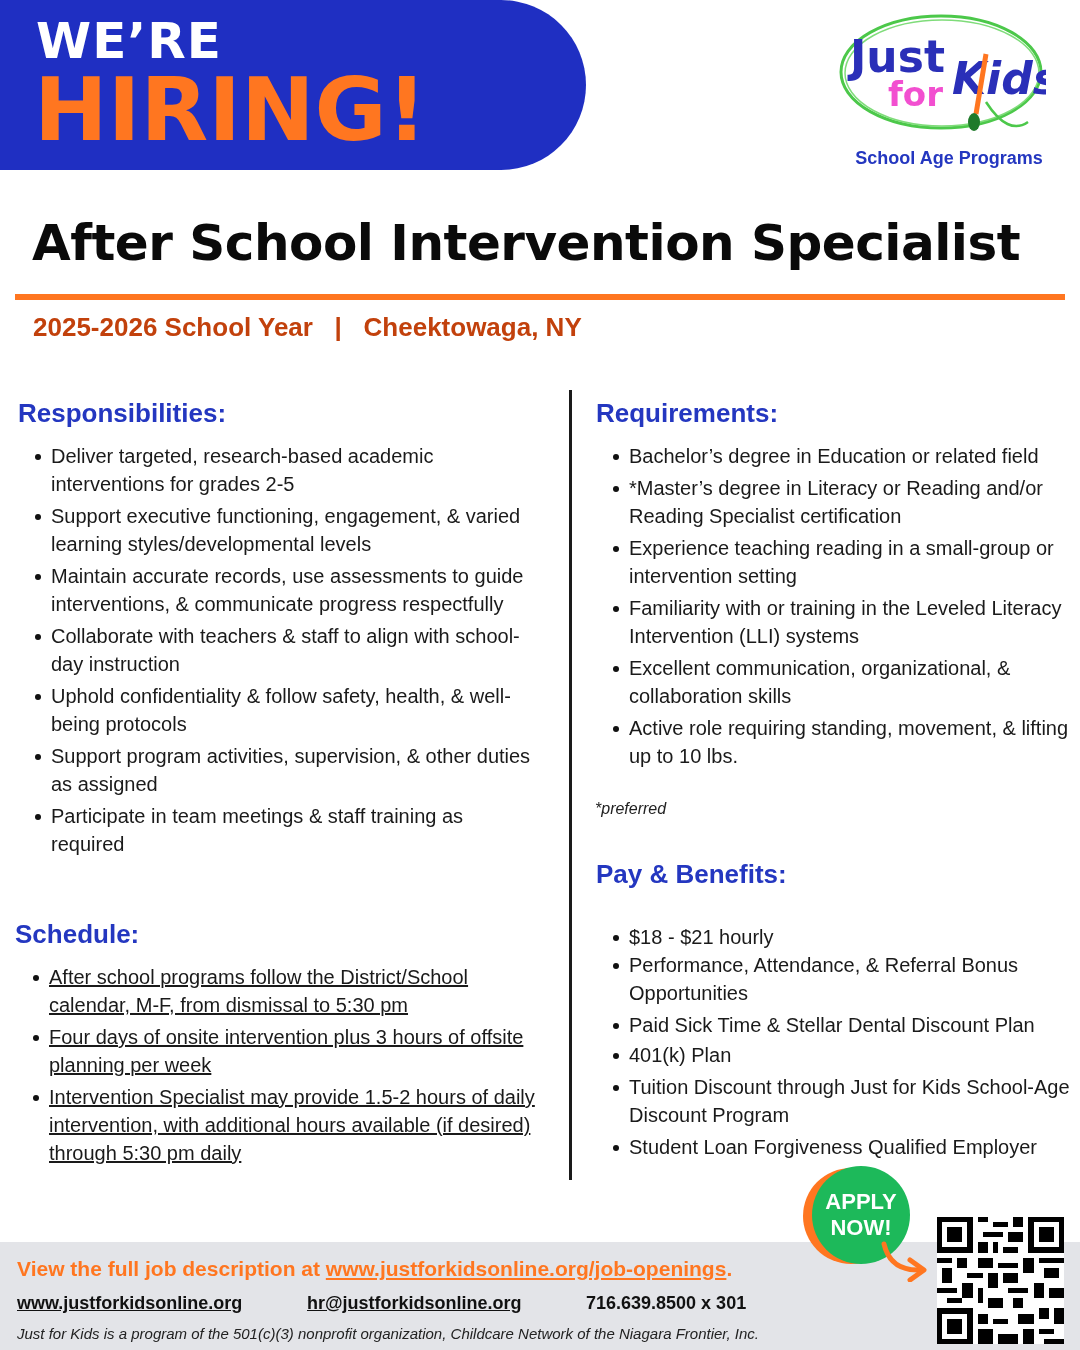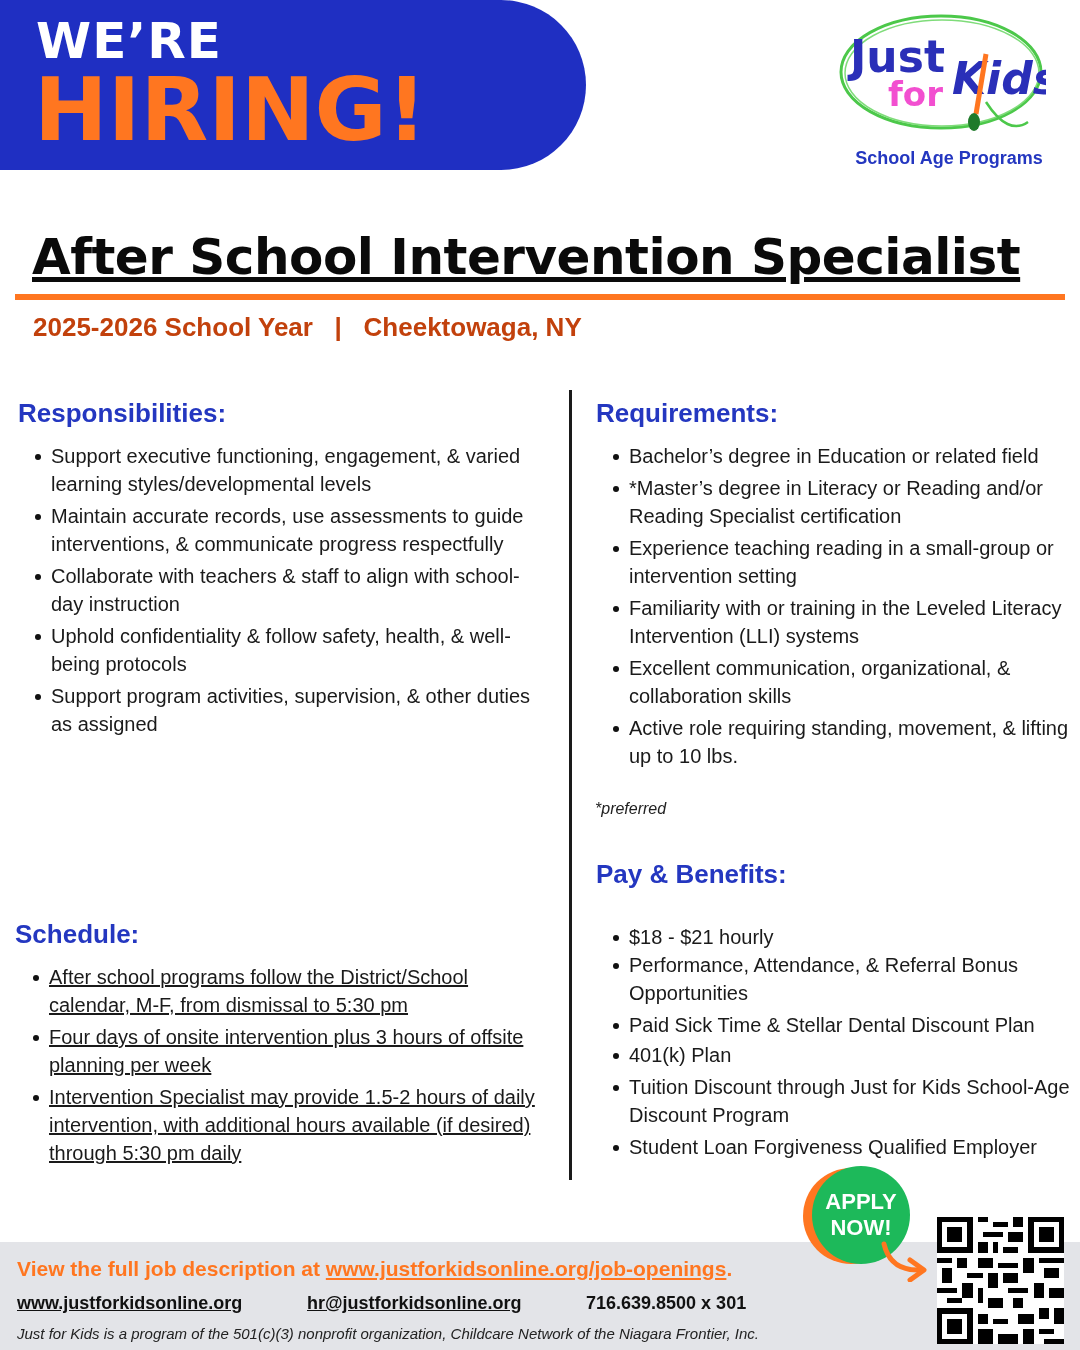--- a/index.html
+++ b/index.html
@@ -22,22 +22,22 @@
 
   
   .logo { position: absolute; left: 836px; top: 10px; width: 210px; height: 130px; }
   .logo-sub {
     position: absolute; left: 826px; top: 148px; width: 246px; text-align: center;
     color: #2437c0; font-weight: bold; font-size: 18px;
   }
 
   
   .job-title {
-    position: absolute; left: 32px; top: 228px; font-size: 50px; font-weight: bold;
-    color: #0a0a0a; font-family: "DejaVu Sans", sans-serif; letter-spacing: -0.5px; text-decoration: underline;
+    position: absolute; left: 32px; top: 214px; font-size: 50px; font-weight: bold;
+    color: #0a0a0a; font-family: "DejaVu Sans", sans-serif; letter-spacing: -0.5px;
   }
   .title-rule { position: absolute; left: 15px; top: 294px; width: 1050px; height: 6px; background: #ff7620; }
   .subtitle {
     position: absolute; left: 33px; top: 312px; font-size: 26px; font-weight: bold; color: #c2410c;
     white-space: pre;
   }
 
   
   .col-divider { position: absolute; left: 569px; top: 390px; width: 3px; height: 790px; background: #1a1a1a; }
   .section-h {
@@ -97,25 +97,27 @@
 <div class="logo-sub">School Age Programs</div>
 
 <h1 class="job-title">After School Intervention Specialist</h1>
 <div class="title-rule"></div>
 <div class="subtitle">2025-2026 School Year   |   Cheektowaga, NY</div>
 
 <div class="col-divider"></div>
 
 <h2 class="section-h" style="left:18px; top:398px;">Responsibilities:</h2>
 <ul class="bullets" style="left:33px; top:442px; width:500px;">
+  <li>Deliver targeted, research-based academic interventions for grades 2-5</li>
   <li>Support executive functioning, engagement, &amp; varied learning styles/developmental levels</li>
   <li>Maintain accurate records, use assessments to guide interventions, &amp; communicate progress respectfully</li>
   <li>Collaborate with teachers &amp; staff to align with school-day instruction</li>
   <li>Uphold confidentiality &amp; follow safety, health, &amp; well-being protocols</li>
   <li>Support program activities, supervision, &amp; other duties as assigned</li>
+  <li>Participate in team meetings &amp; staff training as required</li>
 </ul>
 
 <h2 class="section-h" style="left:15px; top:919px;">Schedule:</h2>
 <ul class="bullets" style="left:31px; top:963px; width:510px;text-decoration:underline;">
   <li>After school programs follow the District/School calendar, M-F, from dismissal to 5:30 pm</li>
   <li>Four days of onsite intervention plus 3 hours of offsite planning per week</li>
   <li>Intervention Specialist may provide 1.5-2 hours of daily intervention, with additional hours available (if desired) through 5:30 pm daily</li>
 </ul>
 
 <h2 class="section-h" style="left:596px; top:398px;">Requirements:</h2>

